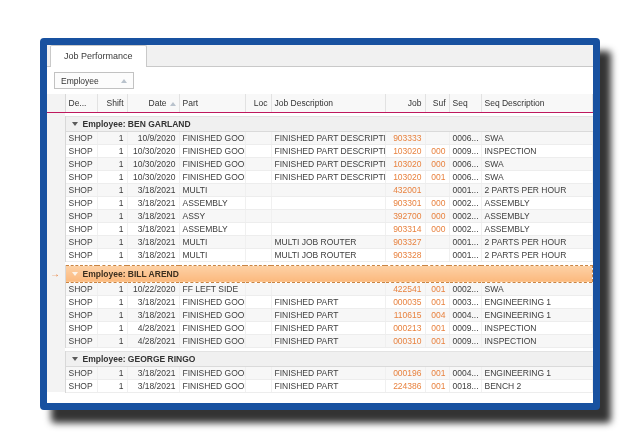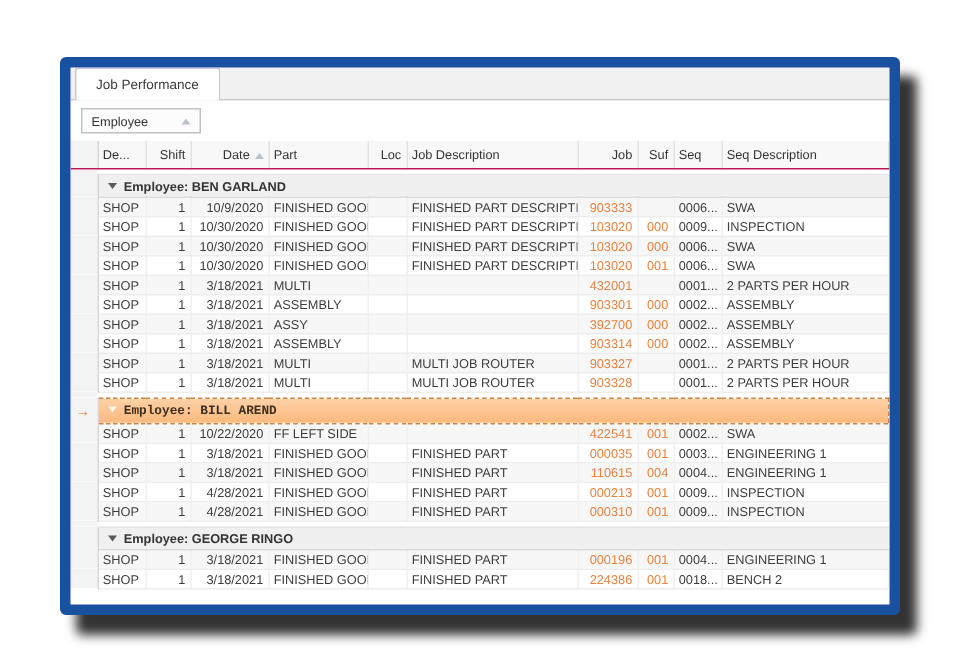--- a/index.html
+++ b/index.html
@@ -57,21 +57,21 @@
   .a-left{text-align:left}.a-center{text-align:right}.a-right{text-align:right}
   .accent{color:#e8823f}
   tr.sp td{height:4px;border:none;background:#fff;padding:0}
   tr.sp td.ind{background:#f3f3f3}
   tr.group td.g{
     height:15px;background:#f0f0f0;border-top:1px solid #e3e3e3;border-bottom:1px solid #dadada;
     border-right:none;font-weight:bold;color:#333;font-size:8.5px;padding-left:6px;
   }
   tr.group.selected td.g{
     height:17px;background:linear-gradient(#fdd2a7,#fbb97e);
-    border:1px dashed #c98443;color:#3c2f1f;font-family:Liberation Mono, monospace;
+    border:1px dashed #c98443;color:#3c2f1f;
   }
   .tri-exp{
     width:0;height:0;display:inline-block;vertical-align:middle;
     border-left:3.5px solid transparent;border-right:3.5px solid transparent;
     border-top:4.5px solid #5a5a5a;margin:0 5px 1px 0;
   }
   tr.group.selected .tri-exp{border-top-color:#fdf4ea}
   .arrow{color:#e8823f;font-weight:bold;font-size:10px;line-height:10px}
 </style>
 </head>

